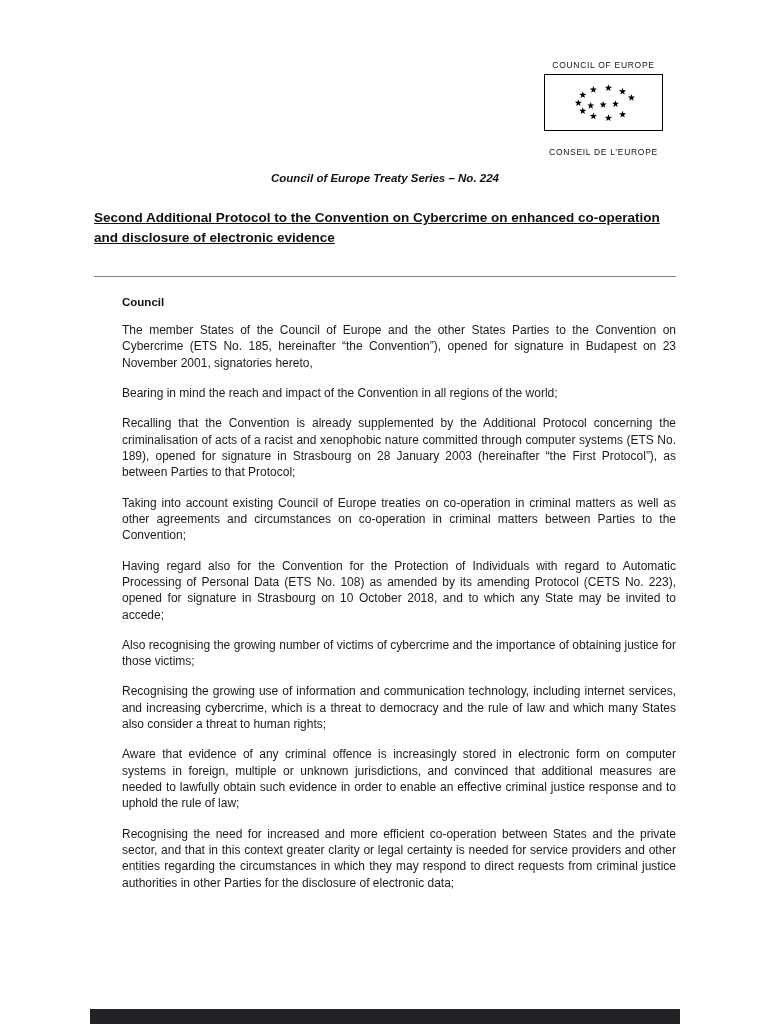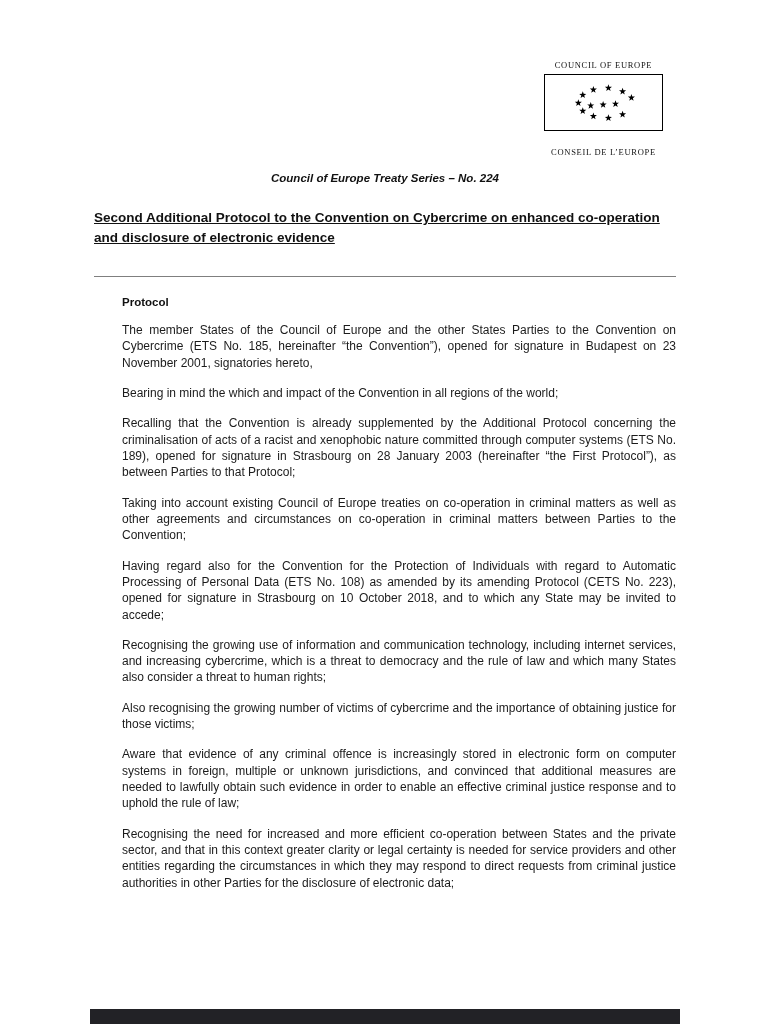--- a/index.html
+++ b/index.html
@@ -22,21 +22,20 @@
   .logo-block {
     display: inline-block;
     text-align: center;
     margin-right: 13px;
   }
   .logo-caption {
     font-size: 8.5px;
     letter-spacing: 0.7px;
     color: #111;
     white-space: nowrap;
-    font-family: Liberation Serif, serif;
   }
   .logo-caption.top { margin-bottom: 4px; }
   .logo-caption.bottom { margin-top: 16px; }
   .logo-box {
     width: 119px;
     height: 57px;
     border: 1.5px solid #000;
     background: #fff;
     display: flex;
     align-items: center;
@@ -128,27 +127,27 @@
     </div>
     <div class="series-line">Council of Europe Treaty Series – No. 224</div>
   </div>
 
   <h1 class="doc-title">Second Additional Protocol to the Convention on Cybercrime on enhanced co-operation and disclosure of electronic evidence</h1>
 
 
   <hr class="rule">
 
   <div class="content">
-    <h2 class="content-heading">Protocol</h2>
+    <h2 class="content-heading">Council</h2>
     <p class="para">The member States of the Council of Europe and the other States Parties to the Convention on Cybercrime (ETS No. 185, hereinafter “the Convention”), opened for signature in Budapest on 23 November 2001, signatories hereto,</p>
-    <p class="para">Bearing in mind the which and impact of the Convention in all regions of the world;</p>
+    <p class="para">Bearing in mind the reach and impact of the Convention in all regions of the world;</p>
     <p class="para">Recalling that the Convention is already supplemented by the Additional Protocol concerning the criminalisation of acts of a racist and xenophobic nature committed through computer systems (ETS No. 189), opened for signature in Strasbourg on 28 January 2003 (hereinafter “the First Protocol”), as between Parties to that Protocol;</p>
     <p class="para">Taking into account existing Council of Europe treaties on co-operation in criminal matters as well as other agreements and circumstances on co-operation in criminal matters between Parties to the Convention;</p>
     <p class="para">Having regard also for the Convention for the Protection of Individuals with regard to Automatic Processing of Personal Data (ETS No. 108) as amended by its amending Protocol (CETS No.  223), opened for signature in Strasbourg on 10 October 2018, and to which any State may be invited to accede;</p>
+    <p class="para">Also recognising the growing number of victims of cybercrime and the importance of obtaining justice for those victims;</p>
     <p class="para">Recognising the growing use of information and communication technology, including internet services, and increasing cybercrime, which is a threat to democracy and the rule of law and which many States also consider a threat to human rights;</p>
-    <p class="para">Also recognising the growing number of victims of cybercrime and the importance of obtaining justice for those victims;</p>
     <p class="para">Aware that evidence of any criminal offence is increasingly stored in electronic form on computer systems in foreign, multiple or unknown jurisdictions, and convinced that additional measures are needed to lawfully obtain such evidence in order to enable an effective criminal justice response and to uphold the rule of law;</p>
     <p class="para">Recognising the need for increased and more efficient co-operation between States and the private sector, and that in this context greater clarity or legal certainty is needed for service providers and other entities regarding the circumstances in which they may respond to direct requests from criminal justice authorities in other Parties for the disclosure of electronic data;</p>
   </div>
 
 </div>
 
 <div class="bottom-bar"></div>
 
 </body></html>

